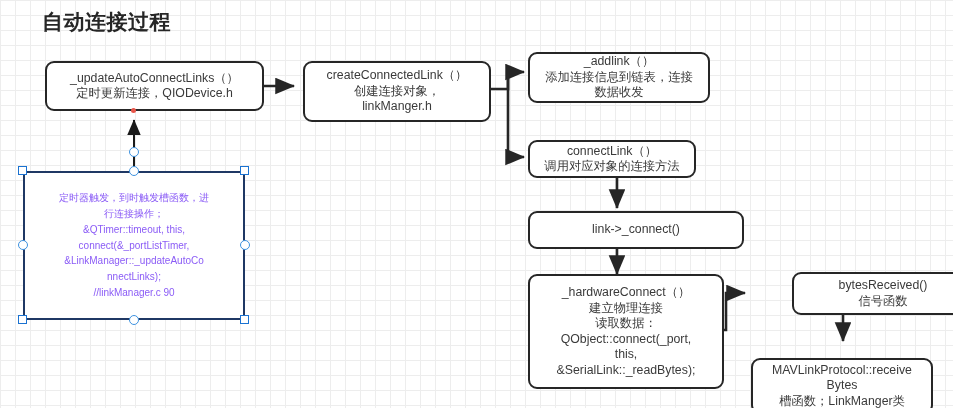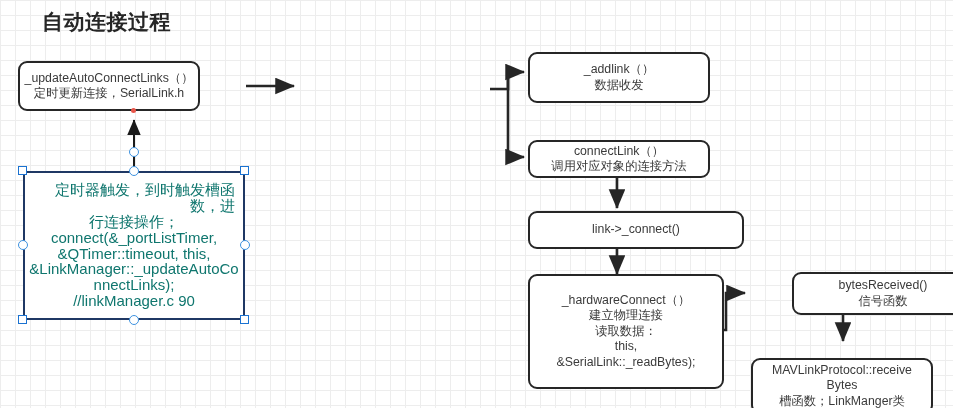--- a/index.html
+++ b/index.html
@@ -64,24 +64,24 @@
   }
   .node .ln { display: block; white-space: nowrap; }
   .node .bold { font-weight: normal; }
 
   
   .note {
     position: absolute;
     box-sizing: border-box;
     border: 2px solid #1f3864;
     background: #ffffff;
-    color: #0f766e;
-    font-size: 15px;
+    color: #8b5cf6;
+    font-size: 10px;
     line-height: 15.8px;
-    text-align: right;
+    text-align: left;
     display: flex;
     flex-direction: column;
     align-items: center;
     justify-content: center;
     padding: 4px 8px;
     z-index: 4;
   }
   .handle-sq {
     position: absolute;
     width: 9px;
@@ -152,66 +152,73 @@
 
     <g>
       <path d="M710,330 L726,330 L726,293 L745,293" stroke="#262626" stroke-width="2.6" fill="none" marker-end="url(#arrow)"></path>
     </g>
 
     <g>
       <path d="M843,315 L843,341" stroke="#262626" stroke-width="2.6" fill="none" marker-end="url(#arrow)"></path>
     </g>
   </svg>
 
-  <div class="node" style="left:18px; top:61px; width:182px; height:50px;">
+  <div class="node" style="left:45px; top:61px; width:219px; height:50px;">
     <span class="ln">_updateAutoConnectLinks（）</span>
-    <span class="ln">定时更新连接，SerialLink.h</span>
-  </div>
-
+    <span class="ln">定时更新连接，QIODevice.h</span>
+  </div>
+
+  <div class="node" style="left:303px; top:61px; width:188px; height:61px;">
+    <span class="ln">createConnectedLink（）</span>
+    <span class="ln">创建连接对象，</span>
+    <span class="ln">linkManger.h</span>
+  </div>
 
   <div class="node" style="left:528px; top:52px; width:182px; height:51px;">
     <span class="ln">_addlink（）</span>
+    <span class="ln">添加连接信息到链表，连接</span>
     <span class="ln">数据收发</span>
   </div>
 
-  <div class="node" style="left:528px; top:140px; width:182px; height:38px;">
+  <div class="node" style="left:528px; top:140px; width:168px; height:38px;">
     <span class="ln">connectLink（）</span>
     <span class="ln">调用对应对象的连接方法</span>
   </div>
 
   <div class="node" style="left:528px; top:211px; width:216px; height:38px;">
     <span class="ln">link-&gt;_connect()</span>
   </div>
 
   <div class="node" style="left:528px; top:274px; width:196px; height:115px;">
     <span class="ln">_hardwareConnect（）</span>
     <span class="ln">建立物理连接</span>
     <span class="ln">读取数据：</span>
+    <span class="ln">QObject::connect(_port,</span>
     <span class="ln">this,</span>
     <span class="ln">
       <span>&amp;SerialLink::</span><span class="bold">_readBytes</span><span>);</span>
     </span>
   </div>
 
   <div class="node" style="left:792px; top:272px; width:182px; height:43px;">
     <span class="ln">bytesReceived()</span>
     <span class="ln">信号函数</span>
   </div>
 
   <div class="node" style="left:751px; top:358px; width:182px; height:56px;">
     <span class="ln">MAVLinkProtocol::receive</span>
     <span class="ln">Bytes</span>
     <span class="ln">槽函数；LinkManger类</span>
   </div>
 
   <div class="note" style="left:23px; top:171px; width:222px; height:149px;">
     <span class="ln">定时器触发，到时触发槽函数，进</span>
     <span class="ln">行连接操作；</span>
+    <span class="ln">&amp;QTimer::timeout, this,</span>
     <span class="ln">connect(&amp;_portListTimer,</span>
-    <span class="ln">&amp;QTimer::timeout, this,</span>
     <span class="ln">&amp;LinkManager::_updateAutoCo</span>
     <span class="ln">nnectLinks);</span>
     <span class="ln">//linkManager.c  90</span>
   </div>
 
   <div class="handle-sq" style="left:18px; top:166px;"></div>
   <div class="handle-sq" style="left:240px; top:166px;"></div>
   <div class="handle-sq" style="left:18px; top:315px;"></div>
   <div class="handle-sq" style="left:240px; top:315px;"></div>
   <div class="handle-ci" style="left:129px; top:166px;"></div>

